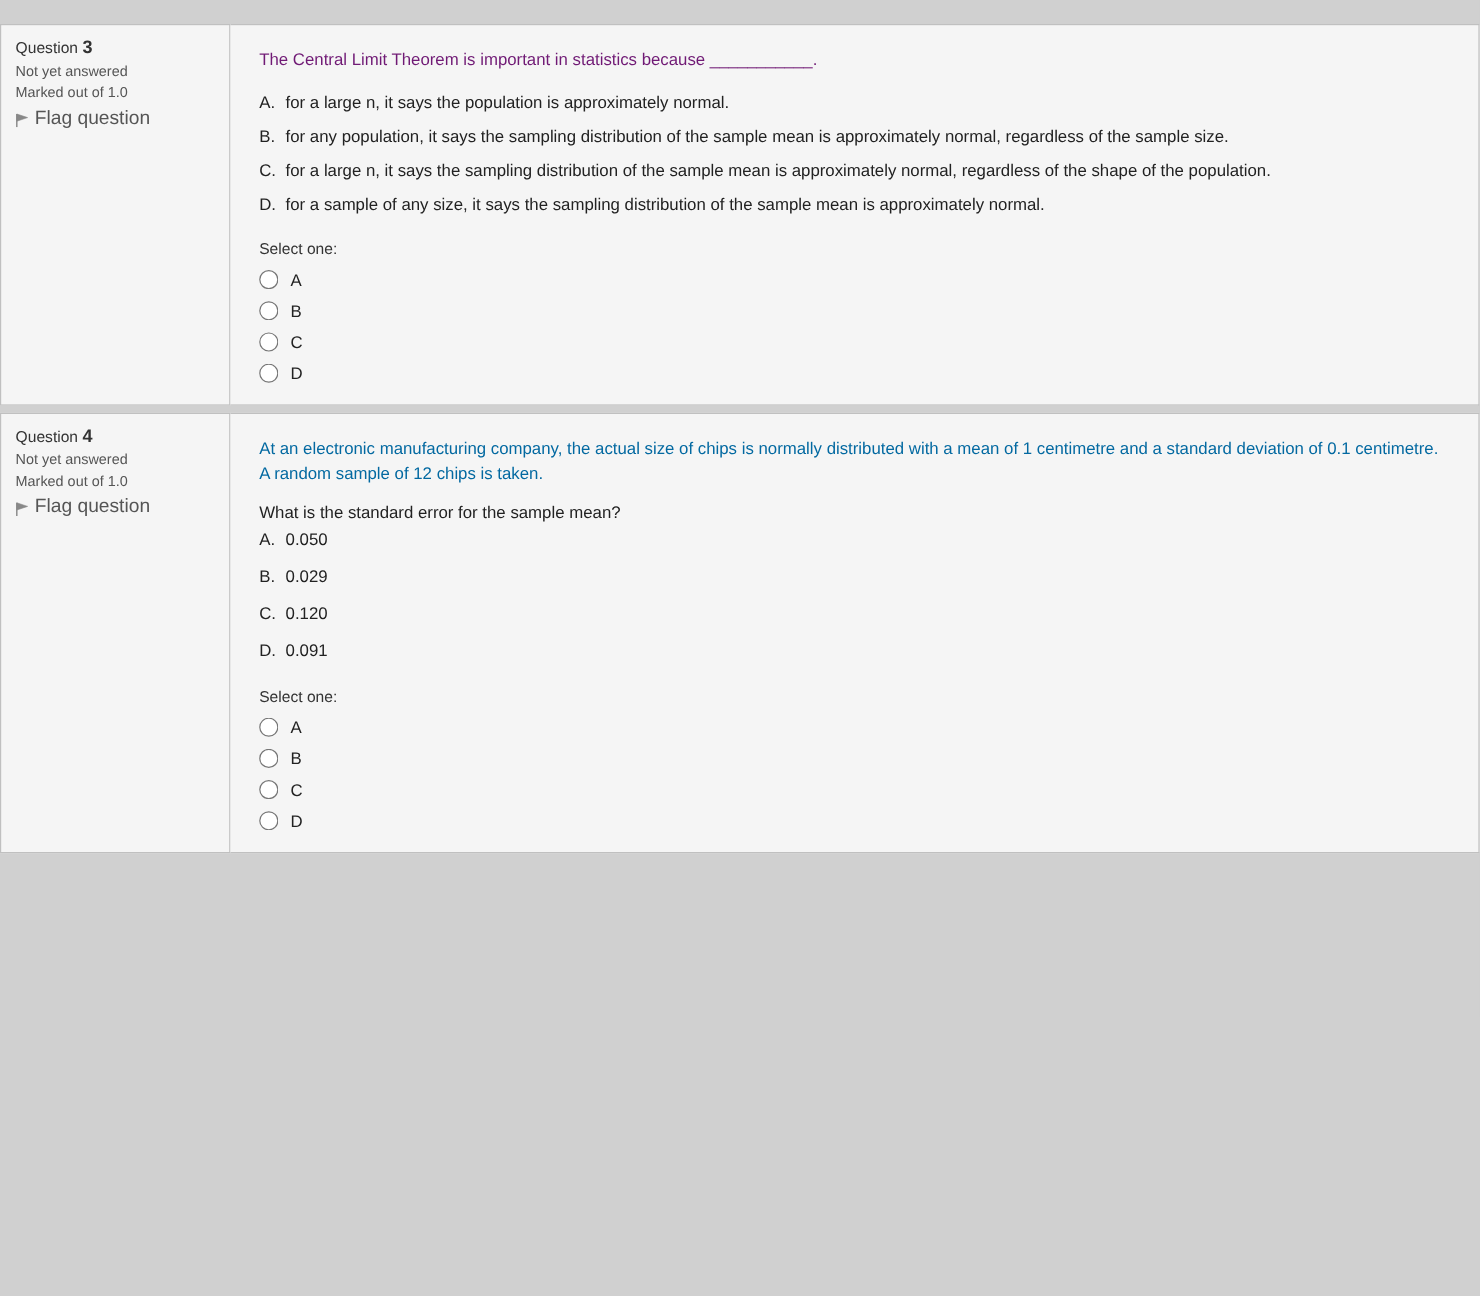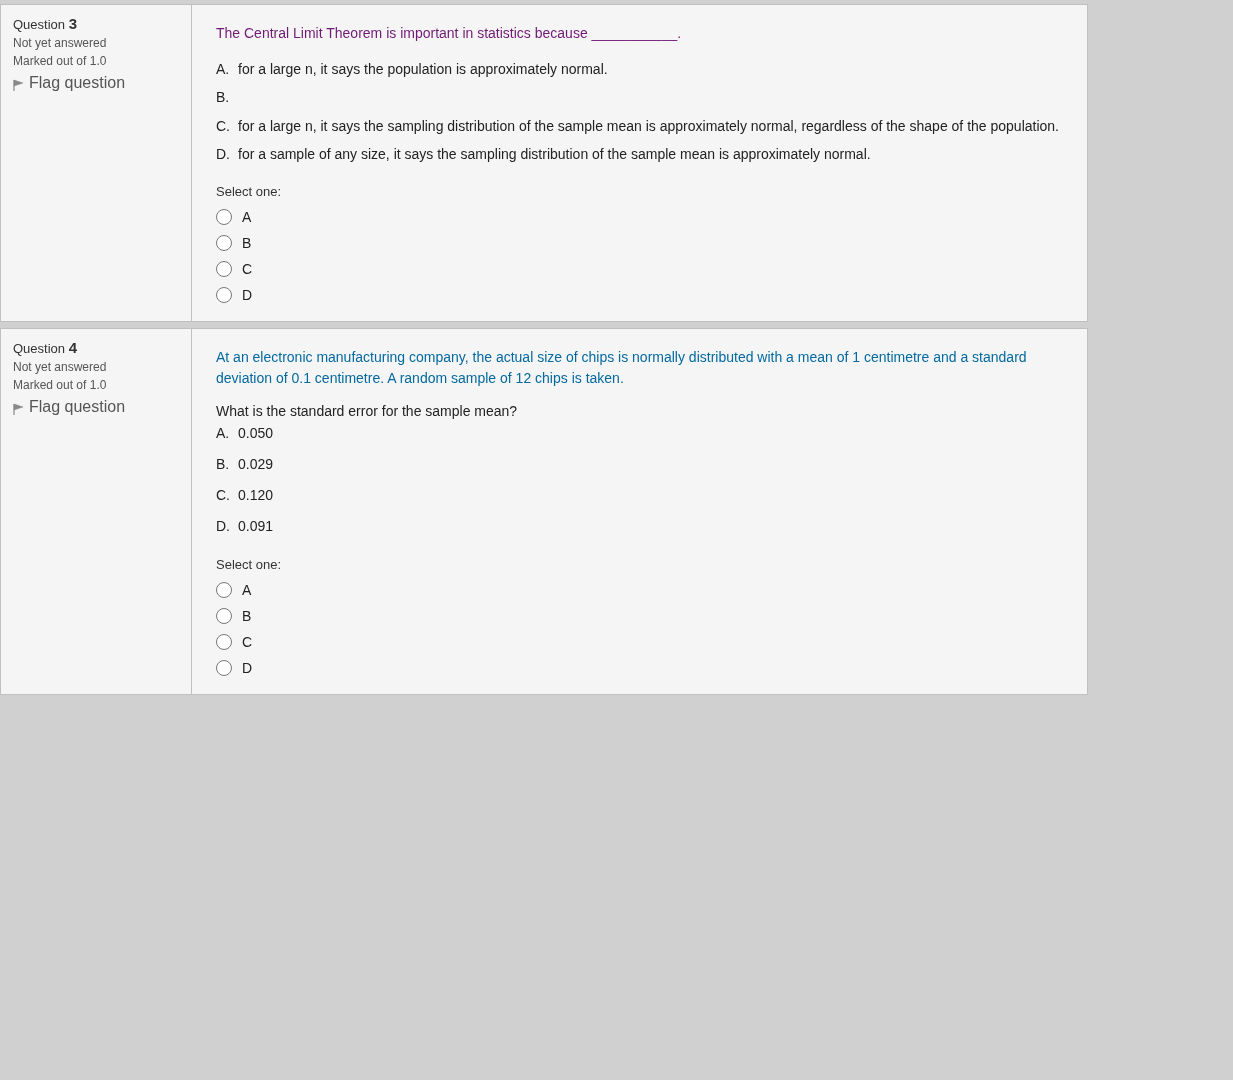--- a/index.html
+++ b/index.html
@@ -9,24 +9,24 @@
     }
 
     body {
       font-family: Arial, sans-serif;
       background-color: #d0d0d0;
       width: 1233px;
       min-height: 1080px;
     }
 
     .page-container {
-      width: 1088px;
+      width: 1233px;
       min-height: 1080px;
       background-color: #d0d0d0;
-      padding: 4px 0;
+      padding: 20px 0;
     }
 
     .question-block {
       display: flex;
       flex-direction: row;
       margin-bottom: 6px;
       background-color: #d0d0d0;
     }
 
     .question-sidebar {
@@ -187,20 +187,21 @@
     <div class="question-content">
       <div class="question-text">The Central Limit Theorem is important in statistics because ___________.</div>
 
       <div class="choices-list">
         <div class="choice-item">
           <span class="choice-letter">A.</span>
           <span>for a large n, it says the population is approximately normal.</span>
         </div>
         <div class="choice-item">
           <span class="choice-letter">B.</span>
+          <span>for any population, it says the sampling distribution of the sample mean is approximately normal, regardless of the sample size.</span>
         </div>
         <div class="choice-item">
           <span class="choice-letter">C.</span>
           <span>for a large n, it says the sampling distribution of the sample mean is approximately normal, regardless of the shape of the population.</span>
         </div>
         <div class="choice-item">
           <span class="choice-letter">D.</span>
           <span>for a sample of any size, it says the sampling distribution of the sample mean is approximately normal.</span>
         </div>
       </div>

